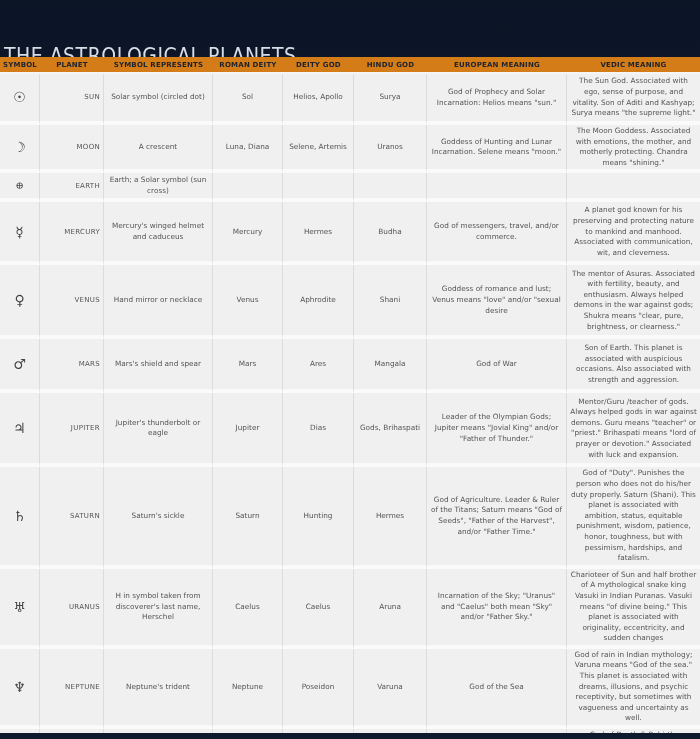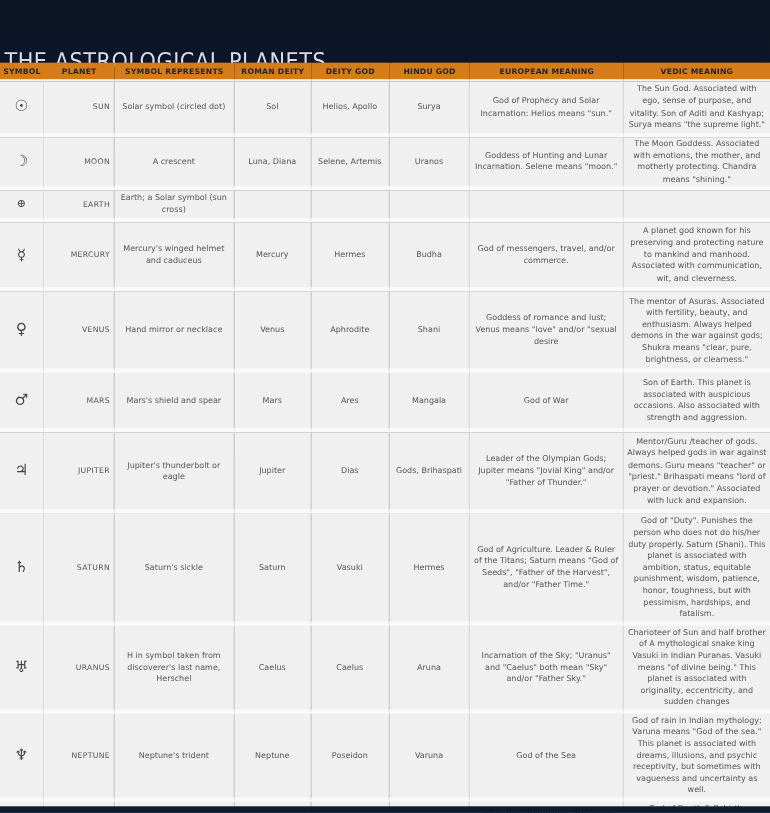--- a/index.html
+++ b/index.html
@@ -137,21 +137,21 @@
         <td>Dias</td>
         <td>Gods, Brihaspati</td>
         <td>Leader of the Olympian Gods; Jupiter means "Jovial King" and/or "Father of Thunder."</td>
         <td>Mentor/Guru /teacher of gods. Always helped gods in war against demons. Guru means "teacher" or "priest." Brihaspati means "lord of prayer or devotion." Associated with luck and expansion.</td>
       </tr>
       <tr style="height:86px">
         <td class="sym">♄</td>
         <td class="planet">SATURN</td>
         <td>Saturn's sickle</td>
         <td>Saturn</td>
-        <td>Vasuki</td>
+        <td>Hunting</td>
         <td>Hermes</td>
         <td>God of Agriculture. Leader &amp; Ruler of the Titans; Saturn means "God of Seeds", "Father of the Harvest", and/or "Father Time."</td>
         <td>God of "Duty". Punishes the person who does not do his/her duty properly. Saturn (Shani). This planet is associated with ambition, status, equitable punishment, wisdom, patience, honor, toughness, but with pessimism, hardships, and fatalism.</td>
       </tr>
       <tr style="height:74px">
         <td class="sym">♅</td>
         <td class="planet">URANUS</td>
         <td>H in symbol taken from discoverer's last name, Herschel</td>
         <td>Caelus</td>
         <td>Caelus</td>

